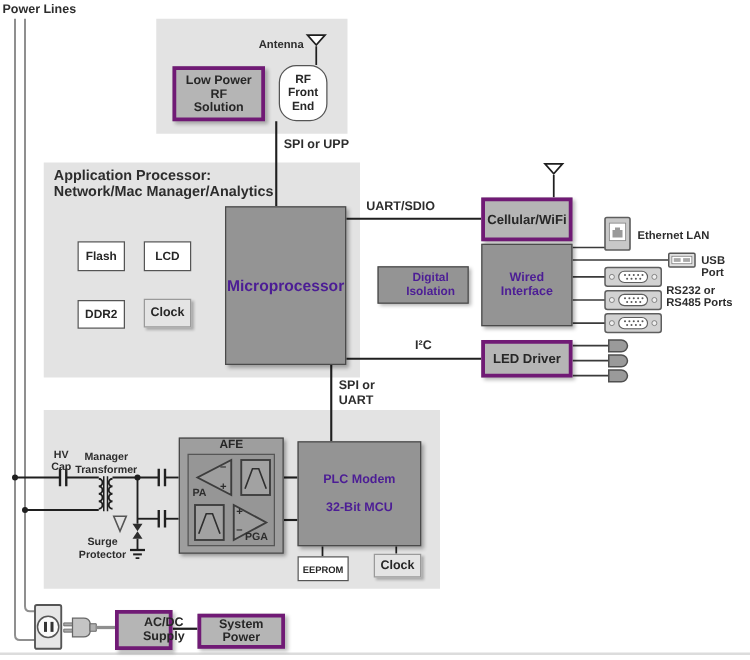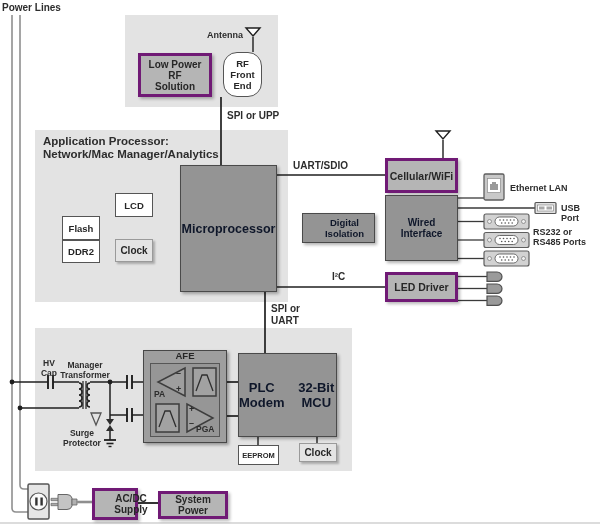--- a/index.html
+++ b/index.html
@@ -3,21 +3,21 @@
 <meta charset="utf-8">
 <style>
   html,body{margin:0;padding:0;background:#fff;}
   #canvas{position:relative;width:600px;height:528px;background:#ffffff;overflow:hidden;
           font-family:"Liberation Sans",sans-serif;color:#2d2d2d;}
   .abs{position:absolute;}
   .sec{position:absolute;background:#e3e3e3;z-index:0;}
   svg.layer{position:absolute;left:0;top:0;z-index:1;}
   .box{position:absolute;z-index:2;display:flex;align-items:center;justify-content:center;
        text-align:center;font-weight:bold;box-sizing:border-box;}
-  .dark{background:#949494;border:1.5px solid #4a4a4a;box-shadow:2px 2px 3px rgba(0,0,0,.30);color:#0f172a;}
+  .dark{background:#949494;border:1.5px solid #4a4a4a;box-shadow:2px 2px 3px rgba(0,0,0,.30);color:#4c1d95;}
   .mid{background:#b5b5b5;border:3px solid #701a75;box-shadow:2px 2px 3px rgba(0,0,0,.28);color:#272727;}
   .light{background:#e4e4e4;border:1px solid #9a9a9a;box-shadow:2px 2px 2px rgba(0,0,0,.25);color:#272727;}
   .white{background:#ffffff;border:1px solid #555;color:#272727;}
   .lbl{position:absolute;z-index:3;font-weight:bold;color:#2d2d2d;line-height:1.15;}
   .ml{white-space:pre-line;}
   .ctr{text-align:center;}
   .rt{text-align:right;}
   #afe-outer{position:absolute;left:143px;top:350px;width:84px;height:93px;background:#9e9e9e;
              border:1.5px solid #474747;box-shadow:2px 2px 3px rgba(0,0,0,.35);box-sizing:border-box;z-index:2;}
   #afe-inner{position:absolute;left:150px;top:363px;width:70px;height:74px;background:#969696;
@@ -200,21 +200,21 @@
   <div class="box mid" style="left:138px;top:53px;width:74px;height:44px;font-size:10px;">
        <span class="ml">Low Power RF
 Solution</span>
     </div>
   <div class="box white" style="left:223px;top:52px;width:39px;height:45px;font-size:9.5px;border-radius:14px;">
        <span class="ml">RF
 Front
 End</span>
     </div>
 
-  <div class="box white" style="left:62px;top:193px;width:38px;height:24px;font-size:9.5px;margin-top:23px;">
+  <div class="box white" style="left:62px;top:193px;width:38px;height:24px;font-size:9.5px;">
        <span>Flash</span>
     </div>
   <div class="box white" style="left:115px;top:193px;width:38px;height:24px;font-size:9.5px;">
        <span>LCD</span>
     </div>
   <div class="box white" style="left:62px;top:240px;width:38px;height:23px;font-size:9.5px;">
        <span>DDR2</span>
     </div>
   <div class="box light" style="left:115px;top:239px;width:38px;height:23px;font-size:10px;">
        <span>Clock</span>
@@ -254,21 +254,21 @@
     </g>
   </svg>
   <div class="lbl ctr" style="left:143px;top:351px;width:84px;font-size:9.5px;color:#262626;">AFE</div>
   <div class="lbl sign" style="left:176px;top:368px;">–</div>
   <div class="lbl sign" style="left:176px;top:384px;">+</div>
   <div class="lbl" style="left:154px;top:390px;font-size:8.5px;z-index:4;">PA</div>
   <div class="lbl sign" style="left:189px;top:404px;">+</div>
   <div class="lbl sign" style="left:189px;top:418px;">–</div>
   <div class="lbl" style="left:196px;top:425px;font-size:8.5px;z-index:4;">PGA</div>
 
-  <div class="box dark" style="left:238px;top:353px;width:99px;height:84px;font-size:13px;flex-direction:row;gap:12px;">
+  <div class="box dark" style="left:238px;top:353px;width:99px;height:84px;font-size:10px;flex-direction:column;gap:12px;">
        <div>PLC Modem</div>
        <div>32-Bit MCU</div>
     </div>
   <div class="box white" style="left:238px;top:445px;width:41px;height:20px;font-size:7.5px;">
        <span>EEPROM</span>
     </div>
   <div class="box light" style="left:299px;top:443px;width:38px;height:19px;font-size:10px;">
        <span>Clock</span>
     </div>
 

